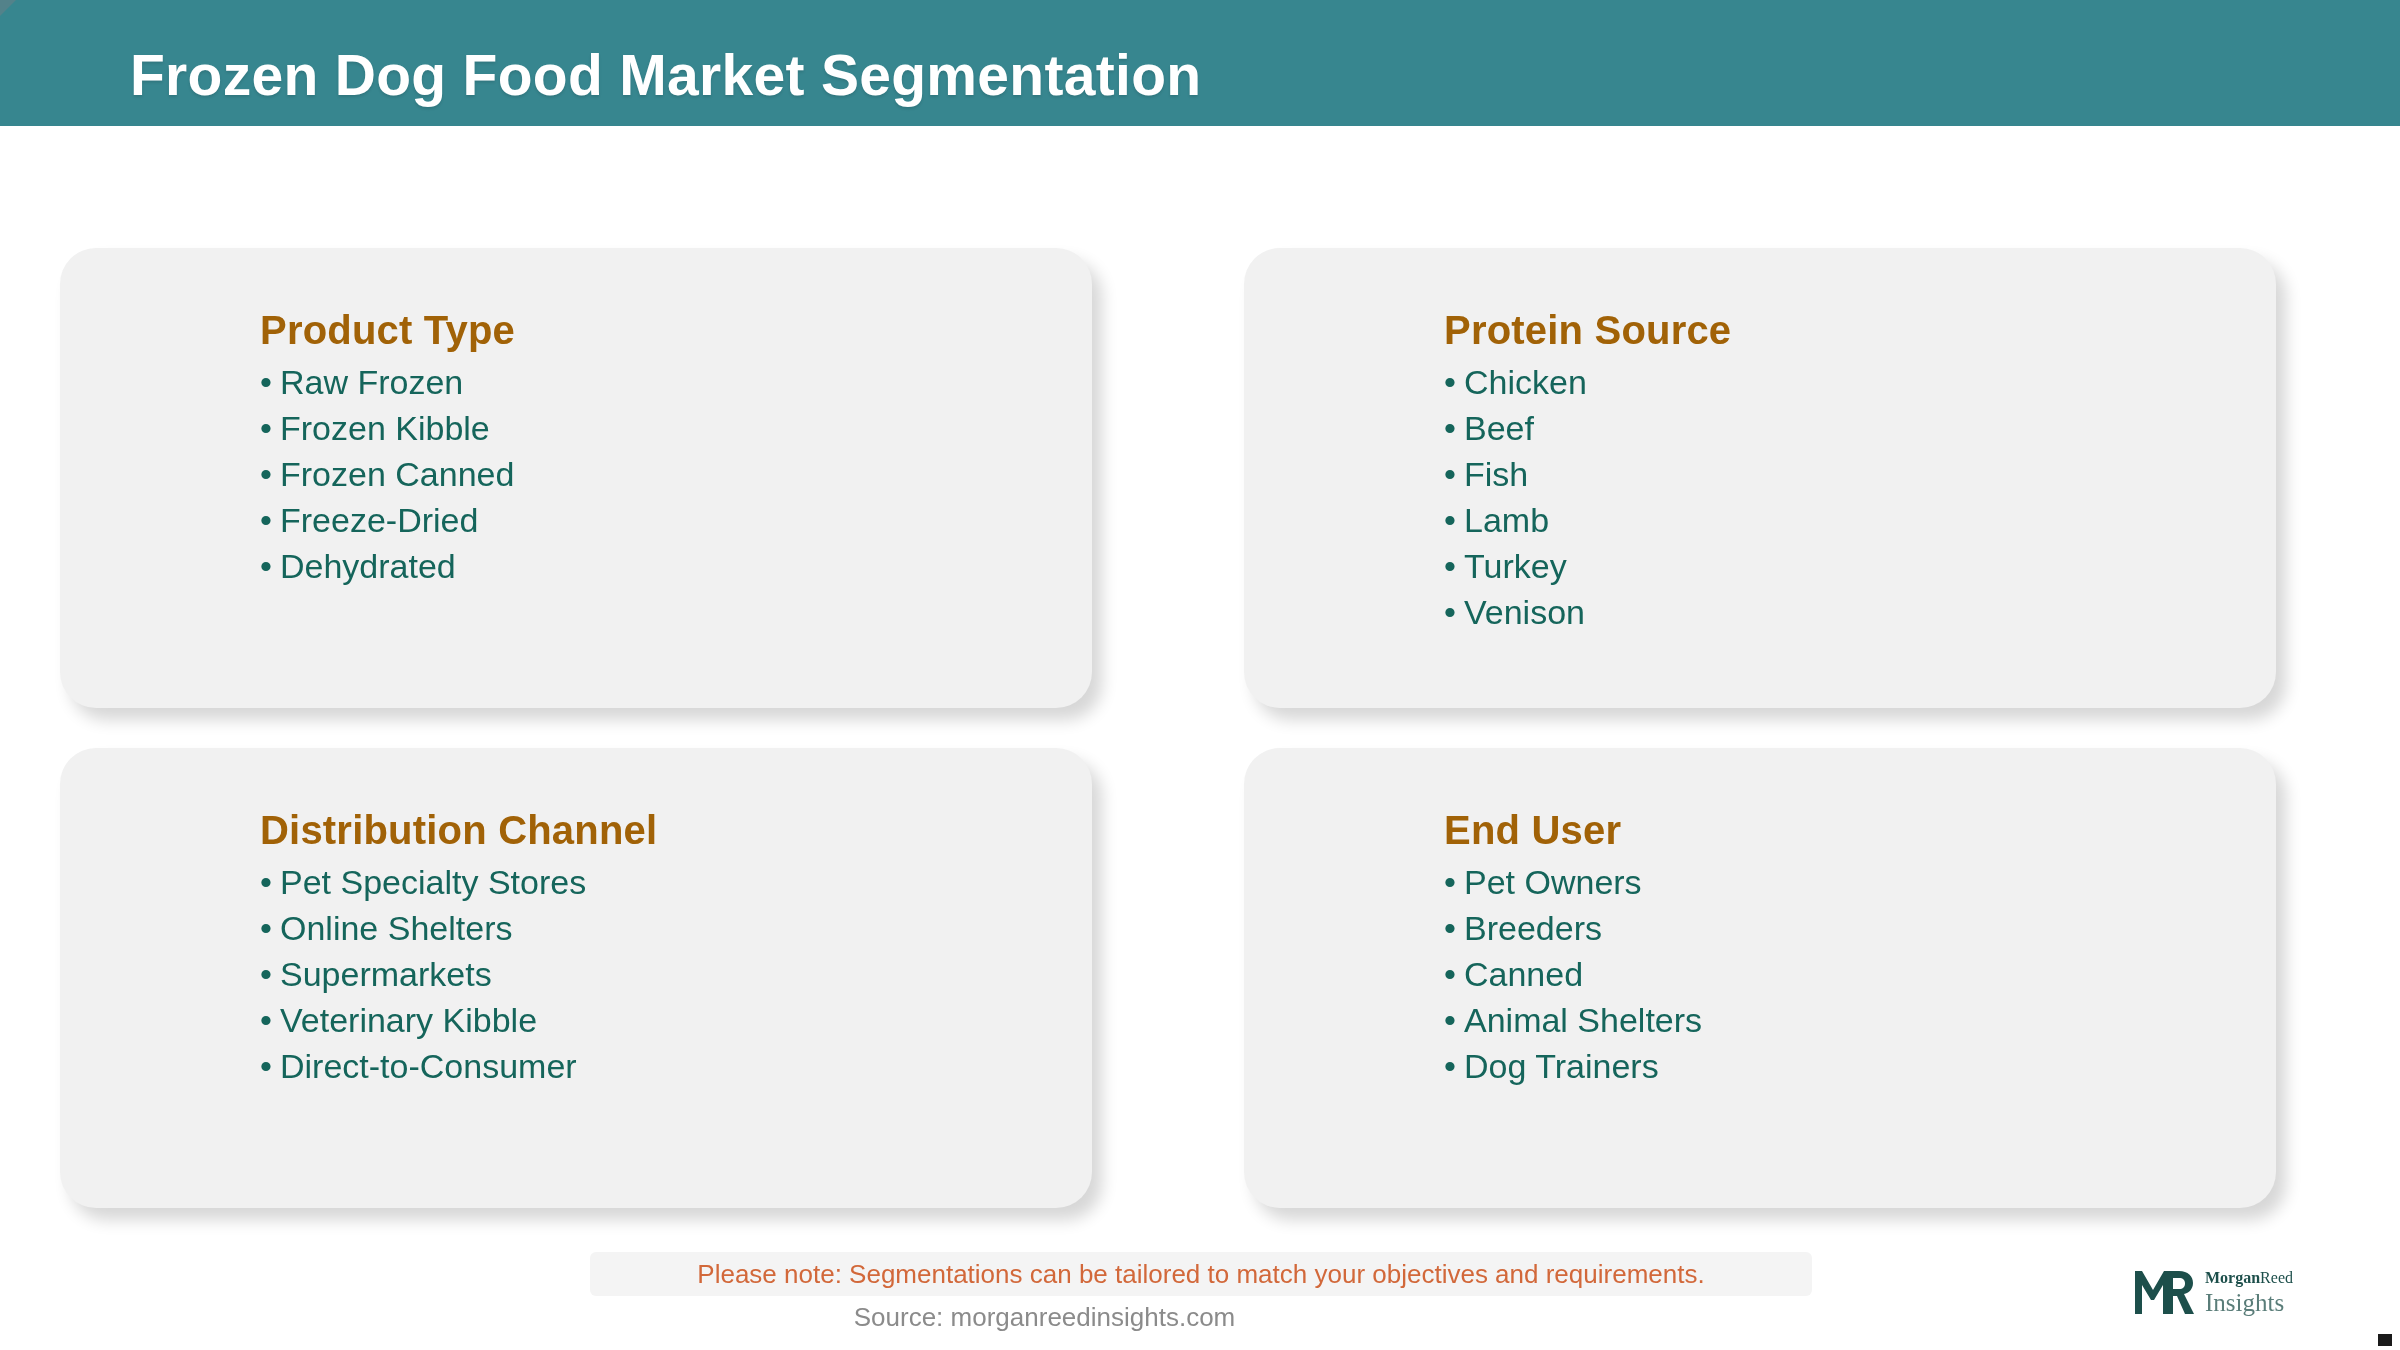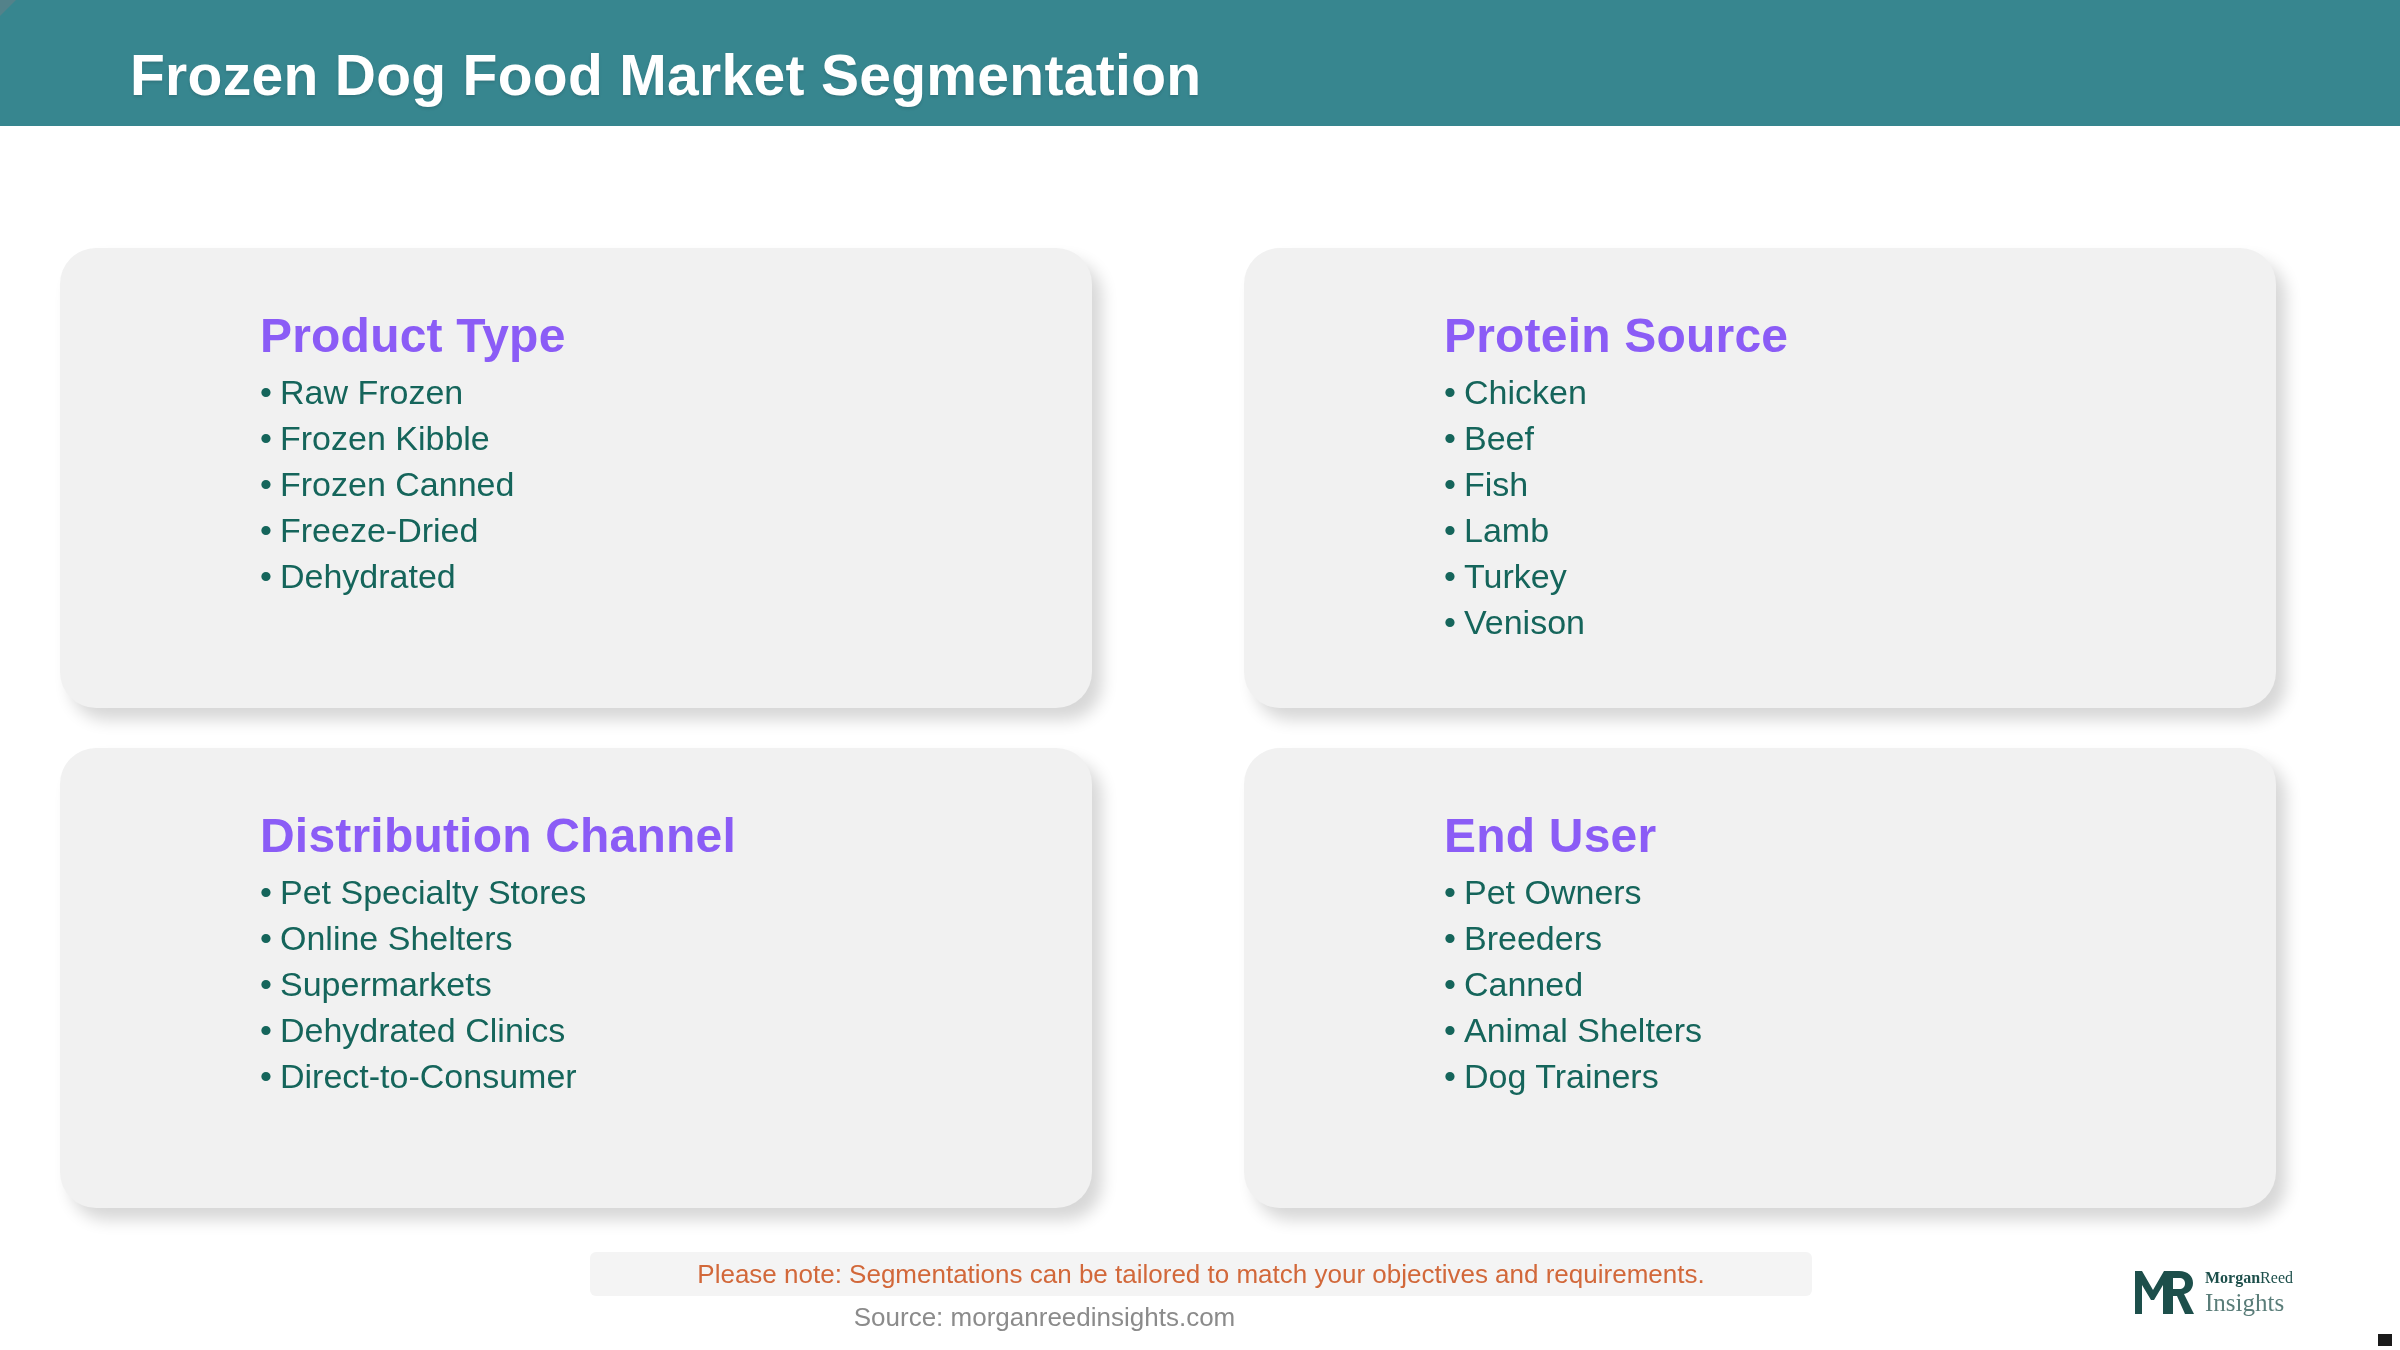--- a/index.html
+++ b/index.html
@@ -61,23 +61,23 @@
   }
   .card {
     background: #f1f1f1;
     border-radius: 36px;
     box-shadow: 10px 12px 16px rgba(0,0,0,.16);
     position: relative;
     box-sizing: border-box;
     padding: 60px 0 0 200px;
   }
   .card-title {
-    font-size: 48px;
+    font-size: 40px;
     font-weight: bold;
-    color: #8b5cf6;
+    color: #a16207;
     margin: 0 0 6px 0;
     letter-spacing: .2px;
     white-space: nowrap;
   }
   .card-list {
     list-style: none;
     margin: 0;
     padding: 0;
   }
   .card-list li {
@@ -195,21 +195,21 @@
       <li><span class="bullet">•</span><span>Venison</span></li>
     </ul>
   </div>
 
   <div class="card">
     <div class="card-title">Distribution Channel</div>
     <ul class="card-list">
       <li><span class="bullet">•</span><span>Pet Specialty Stores</span></li>
       <li><span class="bullet">•</span><span>Online Shelters</span></li>
       <li><span class="bullet">•</span><span>Supermarkets</span></li>
-      <li><span class="bullet">•</span><span>Dehydrated Clinics</span></li>
+      <li><span class="bullet">•</span><span>Veterinary Kibble</span></li>
       <li><span class="bullet">•</span><span>Direct-to-Consumer</span></li>
     </ul>
   </div>
 
   <div class="card">
     <div class="card-title">End User</div>
     <ul class="card-list">
       <li><span class="bullet">•</span><span>Pet Owners</span></li>
       <li><span class="bullet">•</span><span>Breeders</span></li>
       <li><span class="bullet">•</span><span>Canned</span></li>

